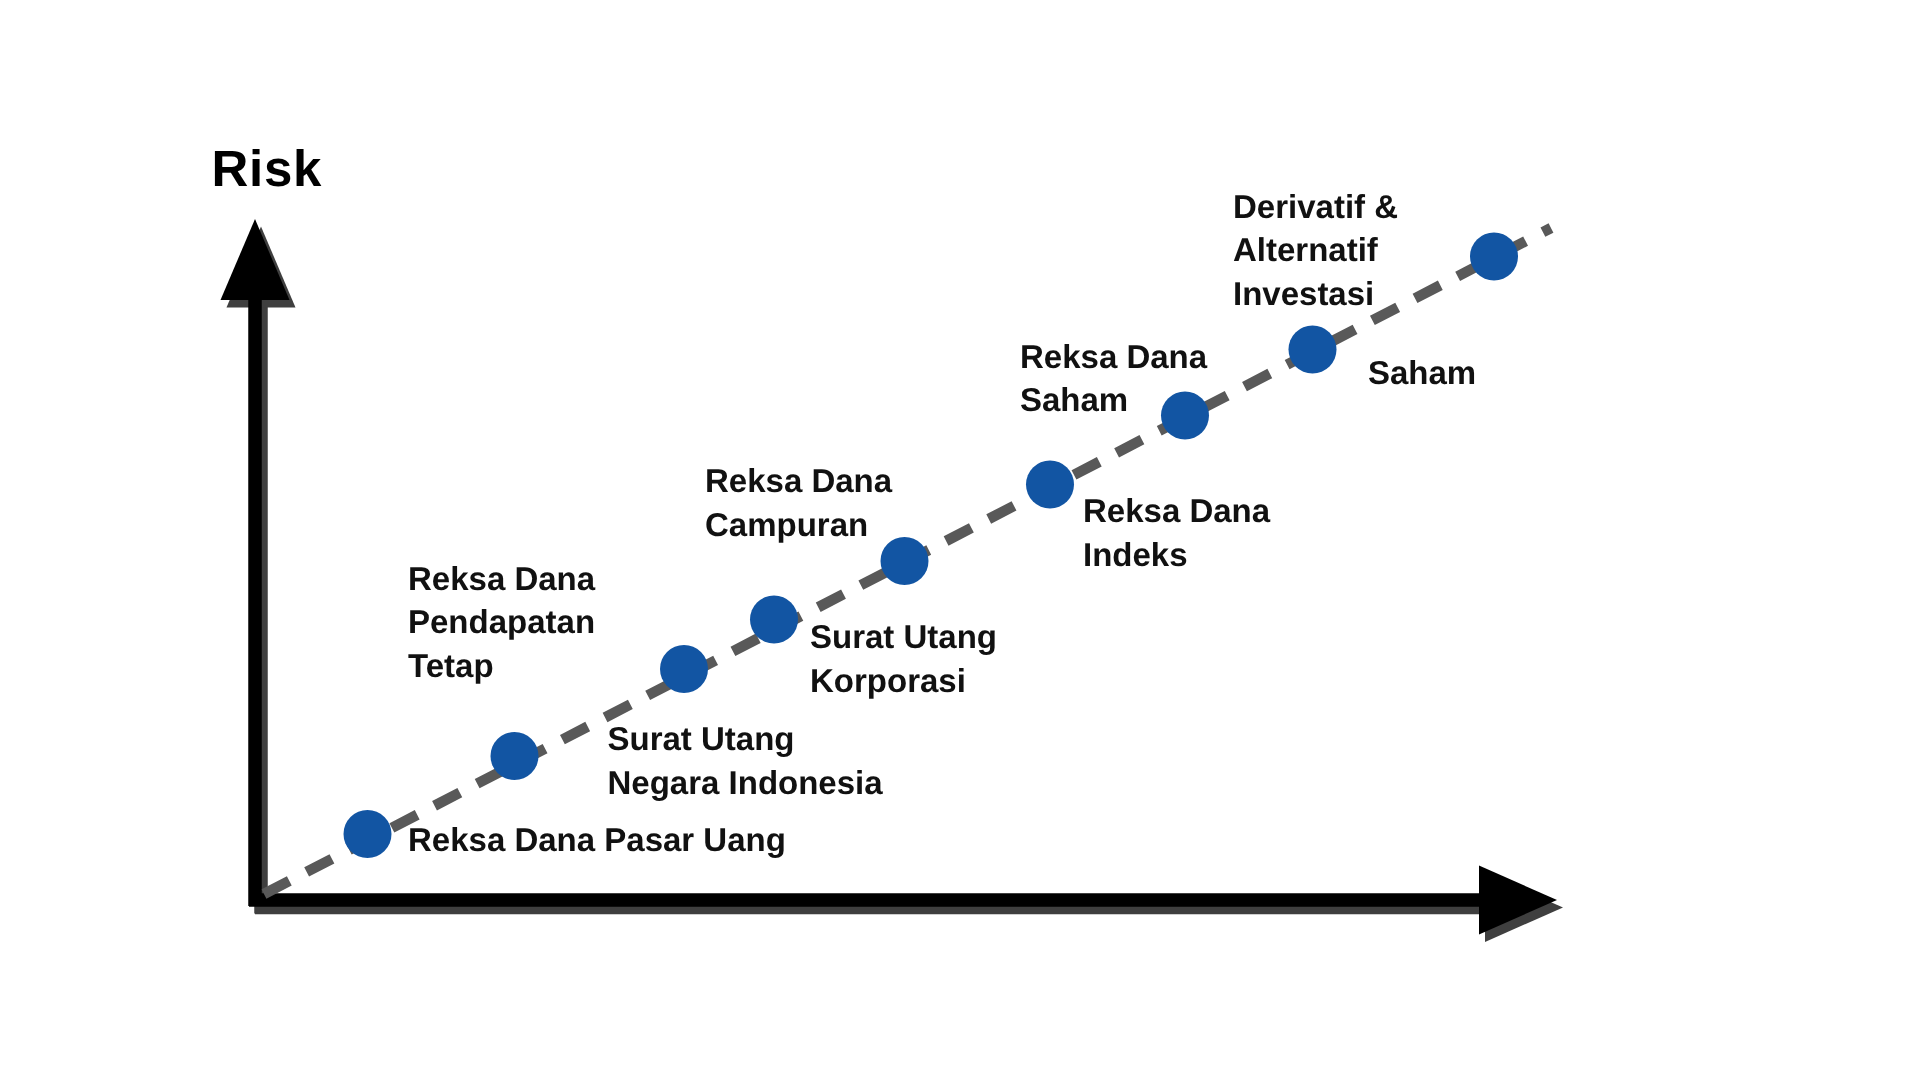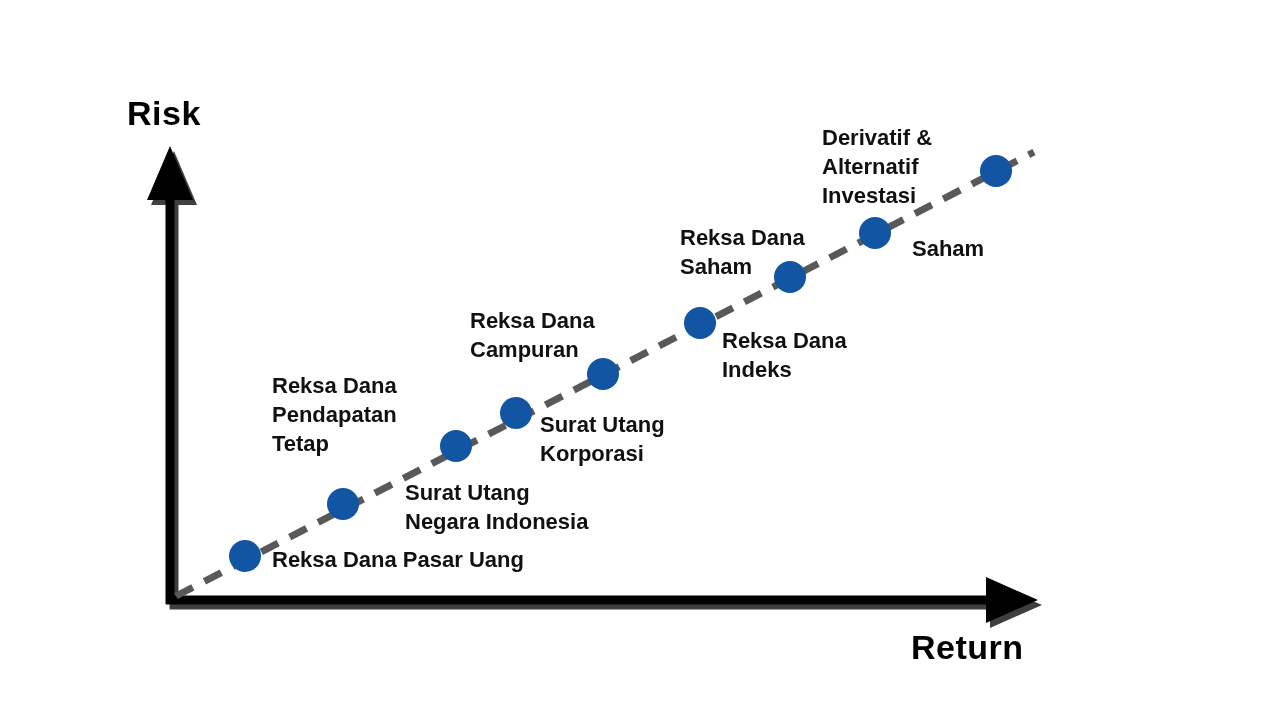--- a/index.html
+++ b/index.html
@@ -21,21 +21,21 @@
     top: 0;
   }
   .axis-label {
     position: absolute;
     font-weight: 700;
     font-size: 34px;
     color: #000000;
     letter-spacing: 0.5px;
     white-space: nowrap;
   }
-  .axis-label.risk  { left: 127px; top: 94px; }
+  .axis-label.risk  { left: 141px; top: 94px; }
   .axis-label.return{ left: 911px; top: 628px; }
   .point-label {
     position: absolute;
     font-size: 22px;
     line-height: 29px;
     color: #111111;
     white-space: pre-line;
     font-weight: bold;
   }
 </style>
@@ -61,21 +61,20 @@
       <circle cx="343" cy="504" r="16" fill="#1255a3"></circle>
       <circle cx="456" cy="446" r="16" fill="#1255a3"></circle>
       <circle cx="516" cy="413" r="16" fill="#1255a3"></circle>
       <circle cx="603" cy="374" r="16" fill="#1255a3"></circle>
       <circle cx="700" cy="323" r="16" fill="#1255a3"></circle>
       <circle cx="790" cy="277" r="16" fill="#1255a3"></circle>
       <circle cx="875" cy="233" r="16" fill="#1255a3"></circle>
       <circle cx="996" cy="171" r="16" fill="#1255a3"></circle>
     </svg>
   <div class="axis-label risk">Risk</div>
-  <div class="axis-label return">Return</div>
   <div id="labels">
       <div class="point-label" style="left: 272px; top: 545px;">Reksa Dana Pasar Uang</div>
       <div class="point-label" style="left: 405px; top: 478px;">Surat Utang
 Negara Indonesia</div>
       <div class="point-label" style="left: 272px; top: 371px;">Reksa Dana
 Pendapatan
 Tetap</div>
       <div class="point-label" style="left: 540px; top: 410px;">Surat Utang
 Korporasi</div>
       <div class="point-label" style="left: 470px; top: 306px;">Reksa Dana

